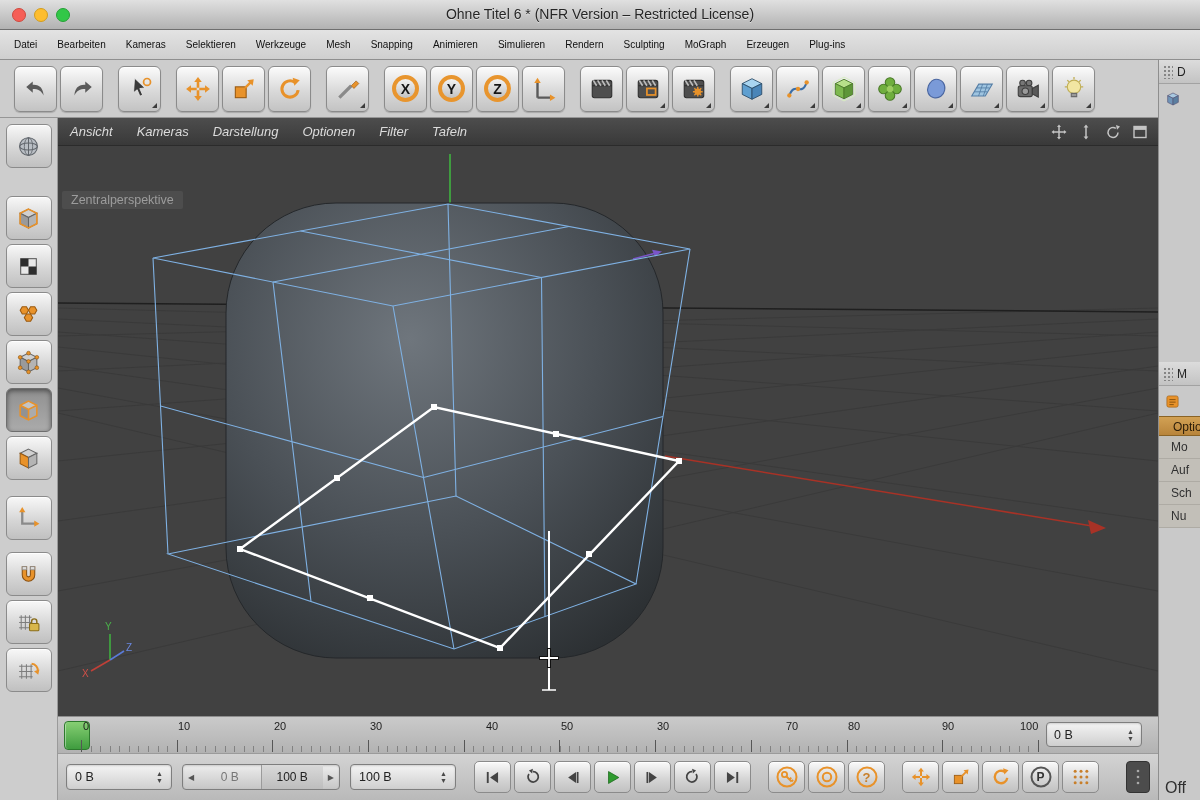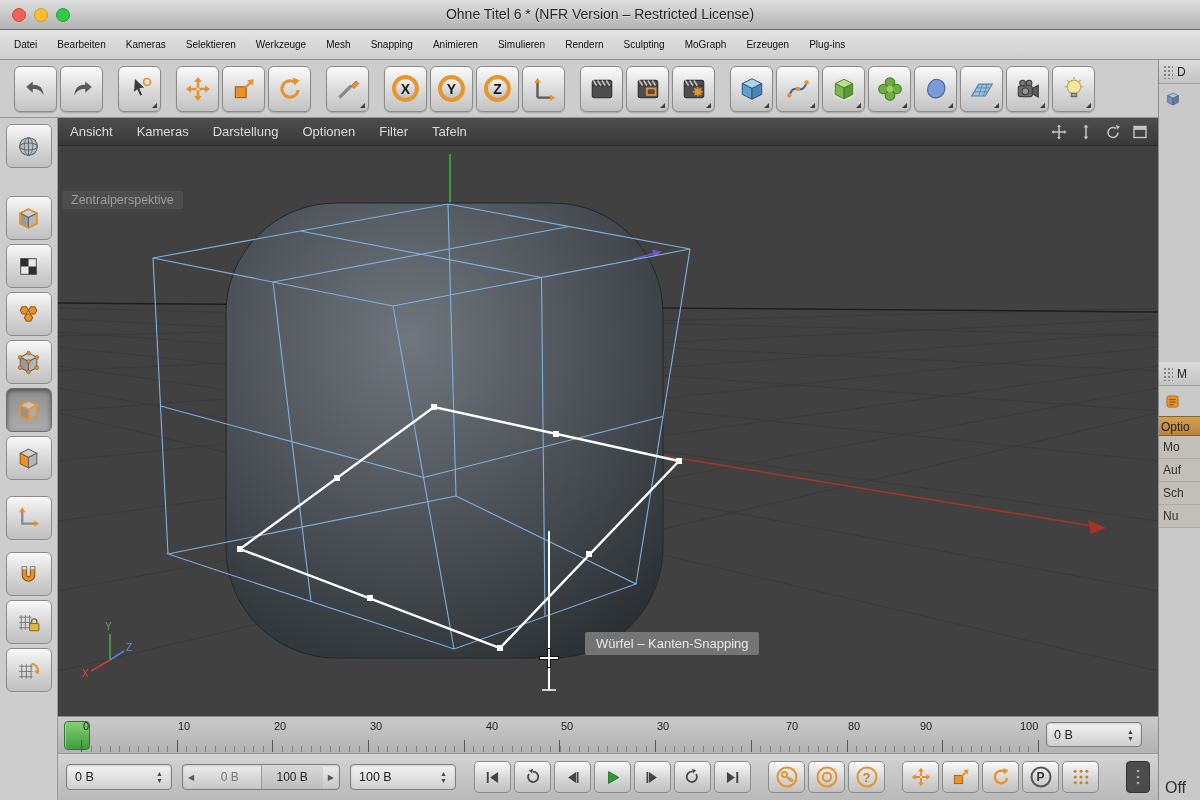--- a/index.html
+++ b/index.html
@@ -45,21 +45,21 @@
     background:linear-gradient(#f8f8f8,#d6d6d6 55%,#c0c0c0);
     box-shadow:inset 0 1px 0 rgba(255,255,255,.85);margin-bottom:4px;}
   .pbtn.active{background:linear-gradient(#909090,#ababab);
     box-shadow:inset 0 2px 5px rgba(0,0,0,.45);border-color:#6e6e6e;}
   .psp1{height:24px;flex:none;} .psp2{height:12px;flex:none;} .psp3{height:8px;flex:none;}
 
   
   .vpmenu{position:absolute;top:118px;left:58px;width:1100px;height:28px;
     background:linear-gradient(#4d4d4d,#393939);display:flex;align-items:center;
     border-bottom:1px solid #2b2b2b;}
-  .vmi{padding:0 12px;font-size:13px;color:#dcdcdc;line-height:27px;}
+  .vmi{padding:0 12px;font-size:13px;color:#dcdcdc;line-height:27px;font-style:italic;}
   .vpicons{margin-left:auto;display:flex;gap:10px;padding-right:10px;align-items:center;}
   .vpico{width:17px;height:17px;display:flex;align-items:center;justify-content:center;}
 
   
   .viewport{position:absolute;top:146px;left:58px;width:1100px;height:570px;background:#414141;overflow:hidden;}
   .scene{position:absolute;top:0;left:0;width:1100px;height:570px;}
   .cam-label{position:absolute;left:4px;top:7px;padding:2px 9px;font-size:12.5px;color:#9c9c9c;
     background:rgba(88,88,88,.55);border-radius:2px;margin-top:38px;}
   .snap-tip{position:absolute;left:527px;top:486px;padding:4px 11px;font-size:13px;color:#e9e9e9;
     background:rgba(124,124,124,.88);border-radius:2px;white-space:nowrap;}
@@ -105,23 +105,23 @@
 
   
   .rstrip{position:absolute;top:60px;left:1158px;width:42px;height:740px;background:#c9c9c9;
     border-left:1px solid #8e8e8e;display:flex;flex-direction:column;}
   .rs-head{height:24px;display:flex;align-items:center;gap:4px;padding-left:4px;
     background:linear-gradient(#dcdcdc,#c3c3c3);border-bottom:1px solid #a2a2a2;font-size:12px;color:#222;}
   .grip{width:10px;height:14px;background-image:radial-gradient(#858585 1px,transparent 1.1px);
     background-size:4px 4px;}
   .rs-iconrow{height:30px;display:flex;align-items:center;padding-left:6px;}
   .rs-spacer{flex:1;}
-  .rs-tab{height:20px;line-height:20px;padding-left:2px;font-size:12px;color:#2a1c08;
+  .rs-tab{height:20px;line-height:20px;padding-left:14px;font-size:12px;color:#2a1c08;
     background:linear-gradient(#d2a154,#b8843a);border-top:1px solid #8a6325;border-bottom:1px solid #8a6325;}
-  .rs-row{height:23px;line-height:23px;padding-left:4px;font-size:12px;color:#303030;
+  .rs-row{height:23px;line-height:23px;padding-left:12px;font-size:12px;color:#303030;
     background:#c2bfb8;border-bottom:1px solid #aeaba4;}
   .rs-bottom{height:24px;line-height:24px;padding-left:6px;font-size:16px;color:#303030;}
 </style>
 </head>
 <body>
 
 <div>
 
   <div class="titlebar">
     <div class="title">Ohne Titel 6 * (NFR Version – Restricted License)</div>
@@ -506,35 +506,34 @@
         <text x="47" y="484" fill="#4ab04a" font-size="10">Y</text>
         <text x="68" y="505" fill="#6a88e0" font-size="10">Z</text>
         <text x="24" y="531" fill="#d05048" font-size="10">X</text>
       </g>
       <g>
         <path d="M481 512 H501 M491 502 V522" stroke="#111" stroke-width="4"></path>
         <path d="M482 512 H500 M491 503 V521" stroke="#fff" stroke-width="1.8"></path>
       </g>
     </svg>
     <div class="cam-label">Zentralperspektive</div>
-    <div class="snap-tip">Würfel – Kanten-Snapping</div>
   </div>
 
   <div class="timeline">
     <div class="tl-marker"></div>
     <span class="tl-num" style="left:25px">0</span>
     <span class="tl-num" style="left:120px">10</span>
     <span class="tl-num" style="left:216px">20</span>
     <span class="tl-num" style="left:312px">30</span>
     <span class="tl-num" style="left:428px">40</span>
     <span class="tl-num" style="left:503px">50</span>
     <span class="tl-num" style="left:599px">30</span>
     <span class="tl-num" style="left:728px">70</span>
     <span class="tl-num" style="left:790px">80</span>
-    <span class="tl-num" style="left:862px">90</span>
+    <span class="tl-num" style="left:884px">90</span>
     <span class="tl-num" style="left:962px">100</span>
     <div class="tl-ticks"></div>
     <div class="tl-field">
       <span>0 B</span>
       <span class="stepper">
         <span>▲</span>
         <span>▼</span>
       </span>
     </div>
   </div>

